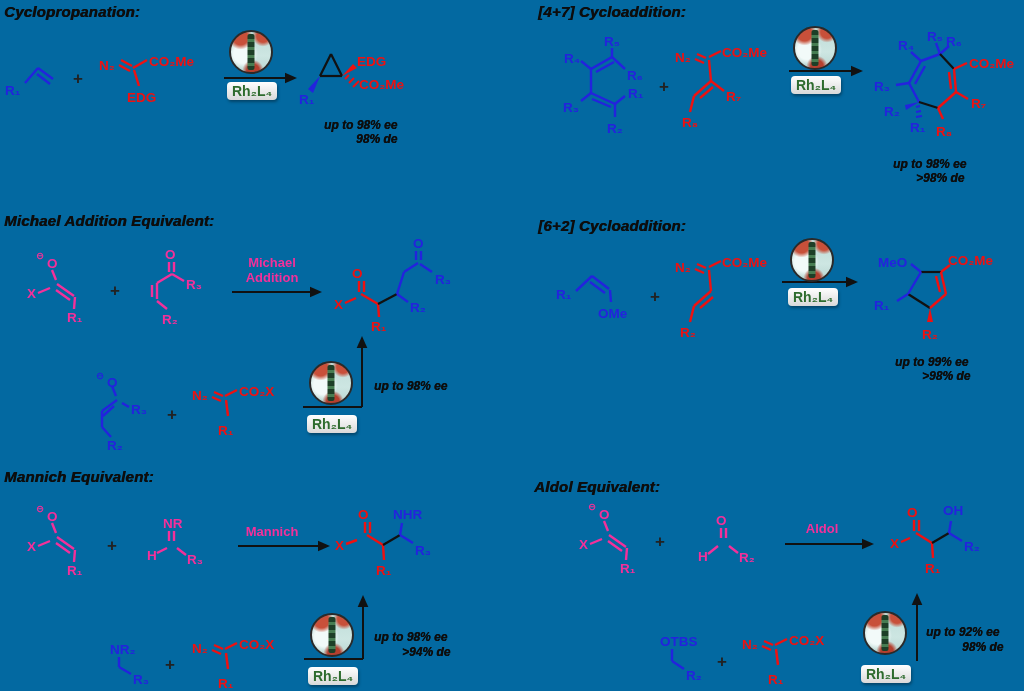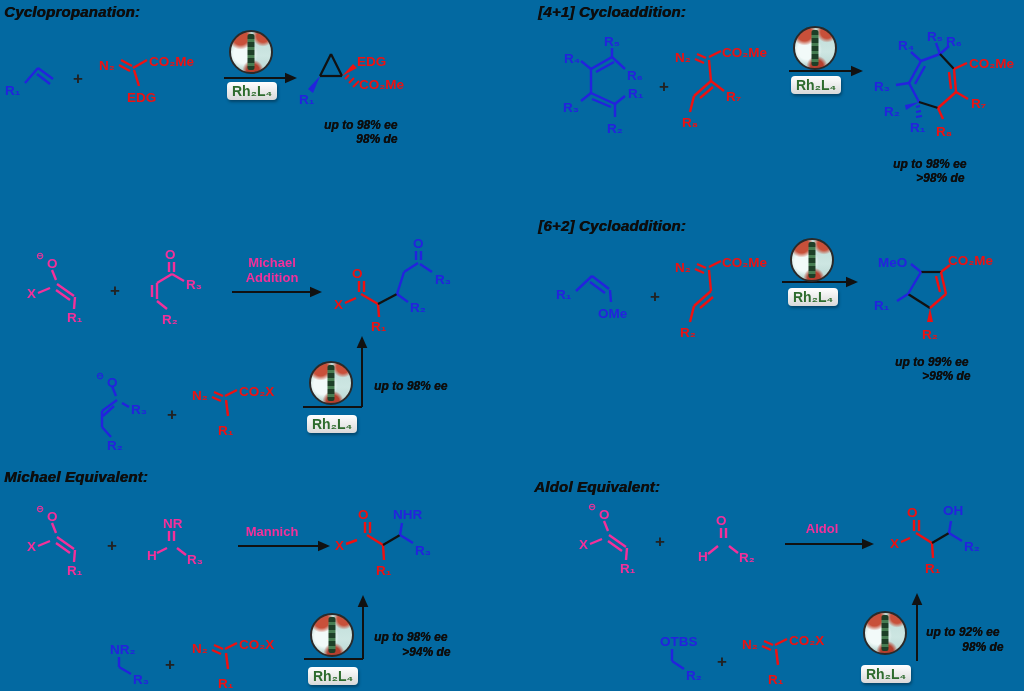--- a/index.html
+++ b/index.html
@@ -74,21 +74,21 @@
       <text x="357" y="66" class="red">EDG</text>
       <text x="359" y="89" class="red">CO₂Me</text>
       <text x="324" y="129" class="stats">up to 98% ee</text>
       <text x="356" y="143" class="stats">98% de</text>
     </svg>
     <div class="catalyst-photo" style="left:229px;top:30px"></div>
     <div class="cat-label" style="left:227px;top:82px">Rh₂L₄</div>
   </div>
 
   <div class="sec" style="left:512px;top:0;width:512px;height:210px">
-    <div class="sec-title" style="left:26px;top:3px">[4+1] Cycloaddition:</div>
+    <div class="sec-title" style="left:26px;top:3px">[4+7] Cycloaddition:</div>
     <svg class="layer" width="512" height="210">
       <g stroke="#2323dd" stroke-width="2.4">
         <line x1="100" y1="57" x2="100" y2="48"></line>
           <line x1="100" y1="57" x2="113" y2="69"></line>
         <line x1="100" y1="57" x2="79" y2="69"></line>
           <line x1="102" y1="62" x2="84" y2="72"></line>
         <line x1="79" y1="69" x2="69" y2="61"></line>
           <line x1="79" y1="69" x2="79" y2="93"></line>
         <line x1="79" y1="93" x2="69" y2="101"></line>
         <line x1="79" y1="93" x2="103" y2="104"></line>
@@ -159,20 +159,21 @@
       <text x="459" y="108" class="red">R₇</text>
       <text x="424" y="136" class="red">R₈</text>
       <text x="381" y="168" class="stats">up to 98% ee</text>
       <text x="404" y="182" class="stats">&gt;98% de</text>
     </svg>
     <div class="catalyst-photo" style="left:281px;top:26px"></div>
     <div class="cat-label" style="left:279px;top:76px">Rh₂L₄</div>
   </div>
 
   <div class="sec" style="left:0;top:210px;width:512px;height:255px">
+    <div class="sec-title" style="left:4px;top:2px">Michael Addition Equivalent:</div>
     <svg class="layer" width="512" height="255">
       <g stroke="#f4309a" stroke-width="2.4">
         <line x1="52" y1="60" x2="56" y2="70"></line>
           <line x1="38" y1="83" x2="50" y2="78"></line>
         <line x1="57" y1="74" x2="74" y2="86"></line>
           <line x1="56" y1="80" x2="70" y2="90"></line>
         <line x1="75" y1="87" x2="74" y2="99"></line>
       </g>
       <text x="36" y="49" class="pink charge">⊖</text>
       <text x="47" y="58" class="pink">O</text>
@@ -301,21 +302,21 @@
       <text x="362" y="100" class="blue">R₁</text>
       <text x="410" y="129" class="red">R₂</text>
       <text x="383" y="156" class="stats">up to 99% ee</text>
       <text x="410" y="170" class="stats">&gt;98% de</text>
     </svg>
     <div class="catalyst-photo" style="left:278px;top:28px"></div>
     <div class="cat-label" style="left:276px;top:78px">Rh₂L₄</div>
   </div>
 
   <div class="sec" style="left:0;top:465px;width:512px;height:226px">
-    <div class="sec-title" style="left:4px;top:3px">Michael Equivalent:</div>
+    <div class="sec-title" style="left:4px;top:3px">Mannich Equivalent:</div>
     <svg class="layer" width="512" height="226">
       <g stroke="#f4309a" stroke-width="2.4">
         <line x1="52" y1="58" x2="56" y2="68"></line>
           <line x1="38" y1="81" x2="50" y2="76"></line>
         <line x1="57" y1="72" x2="74" y2="84"></line>
           <line x1="56" y1="78" x2="70" y2="88"></line>
         <line x1="75" y1="85" x2="74" y2="97"></line>
       </g>
       <text x="36" y="47" class="pink charge">⊖</text>
       <text x="47" y="56" class="pink">O</text>

